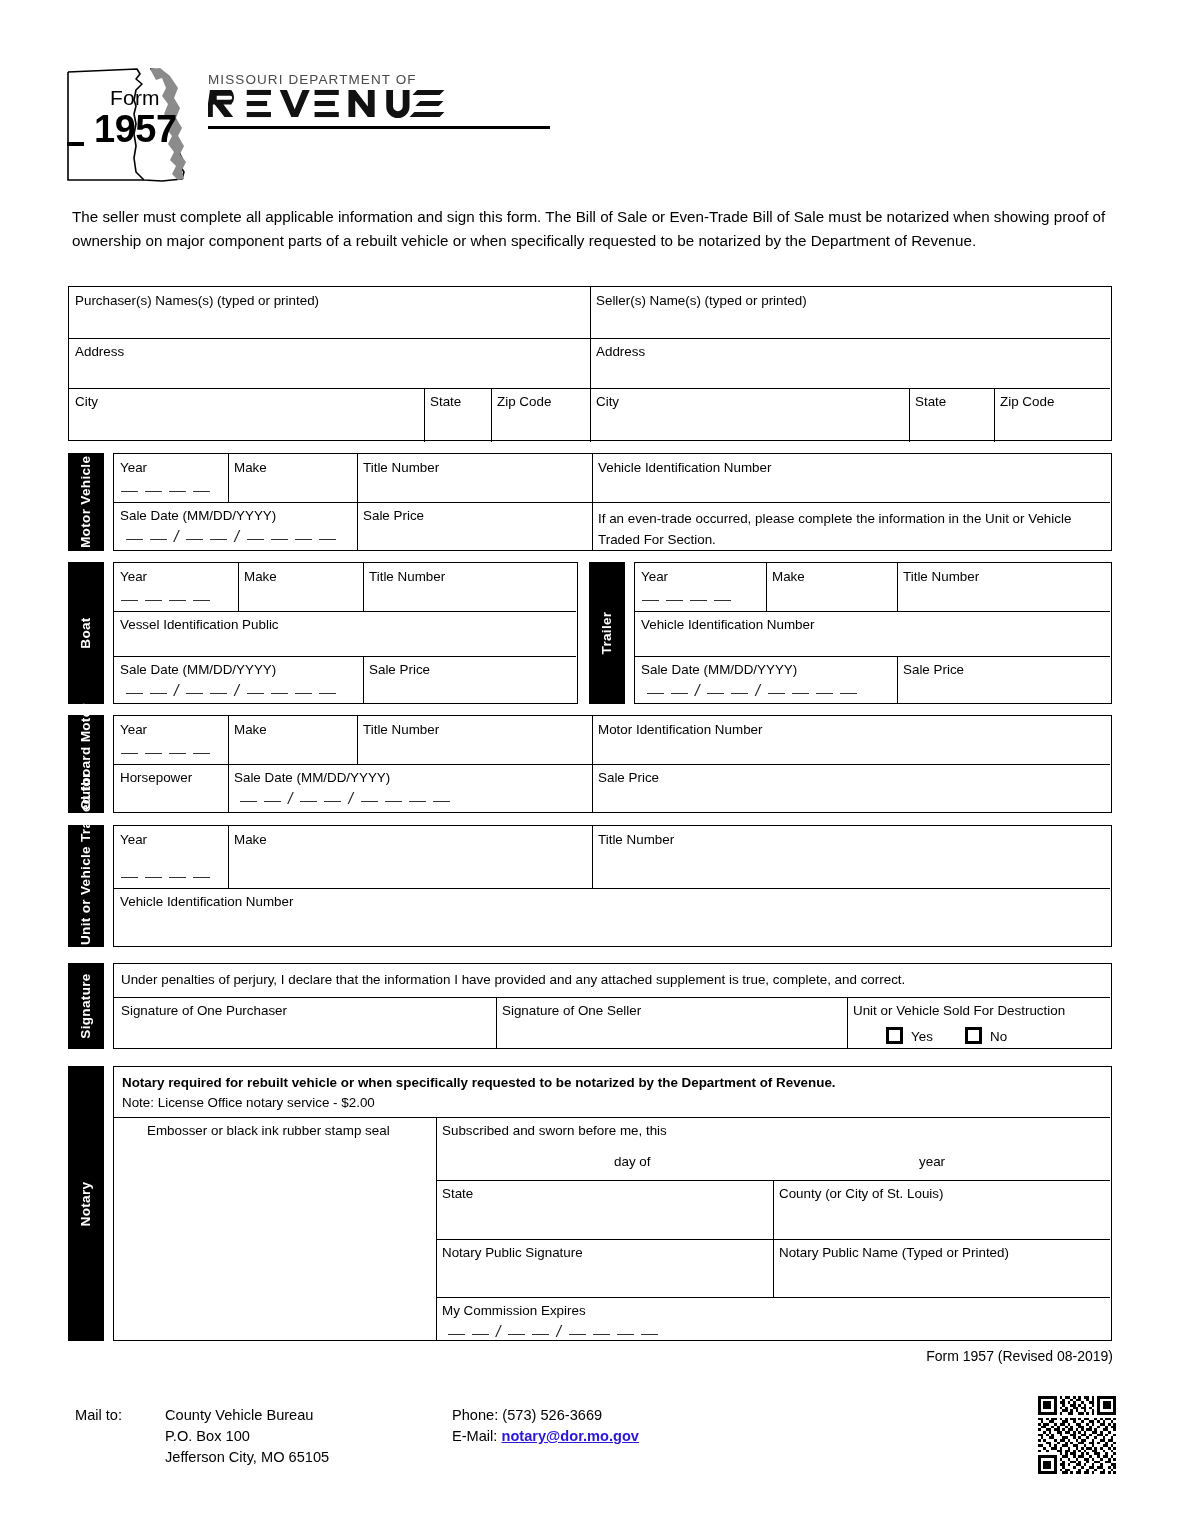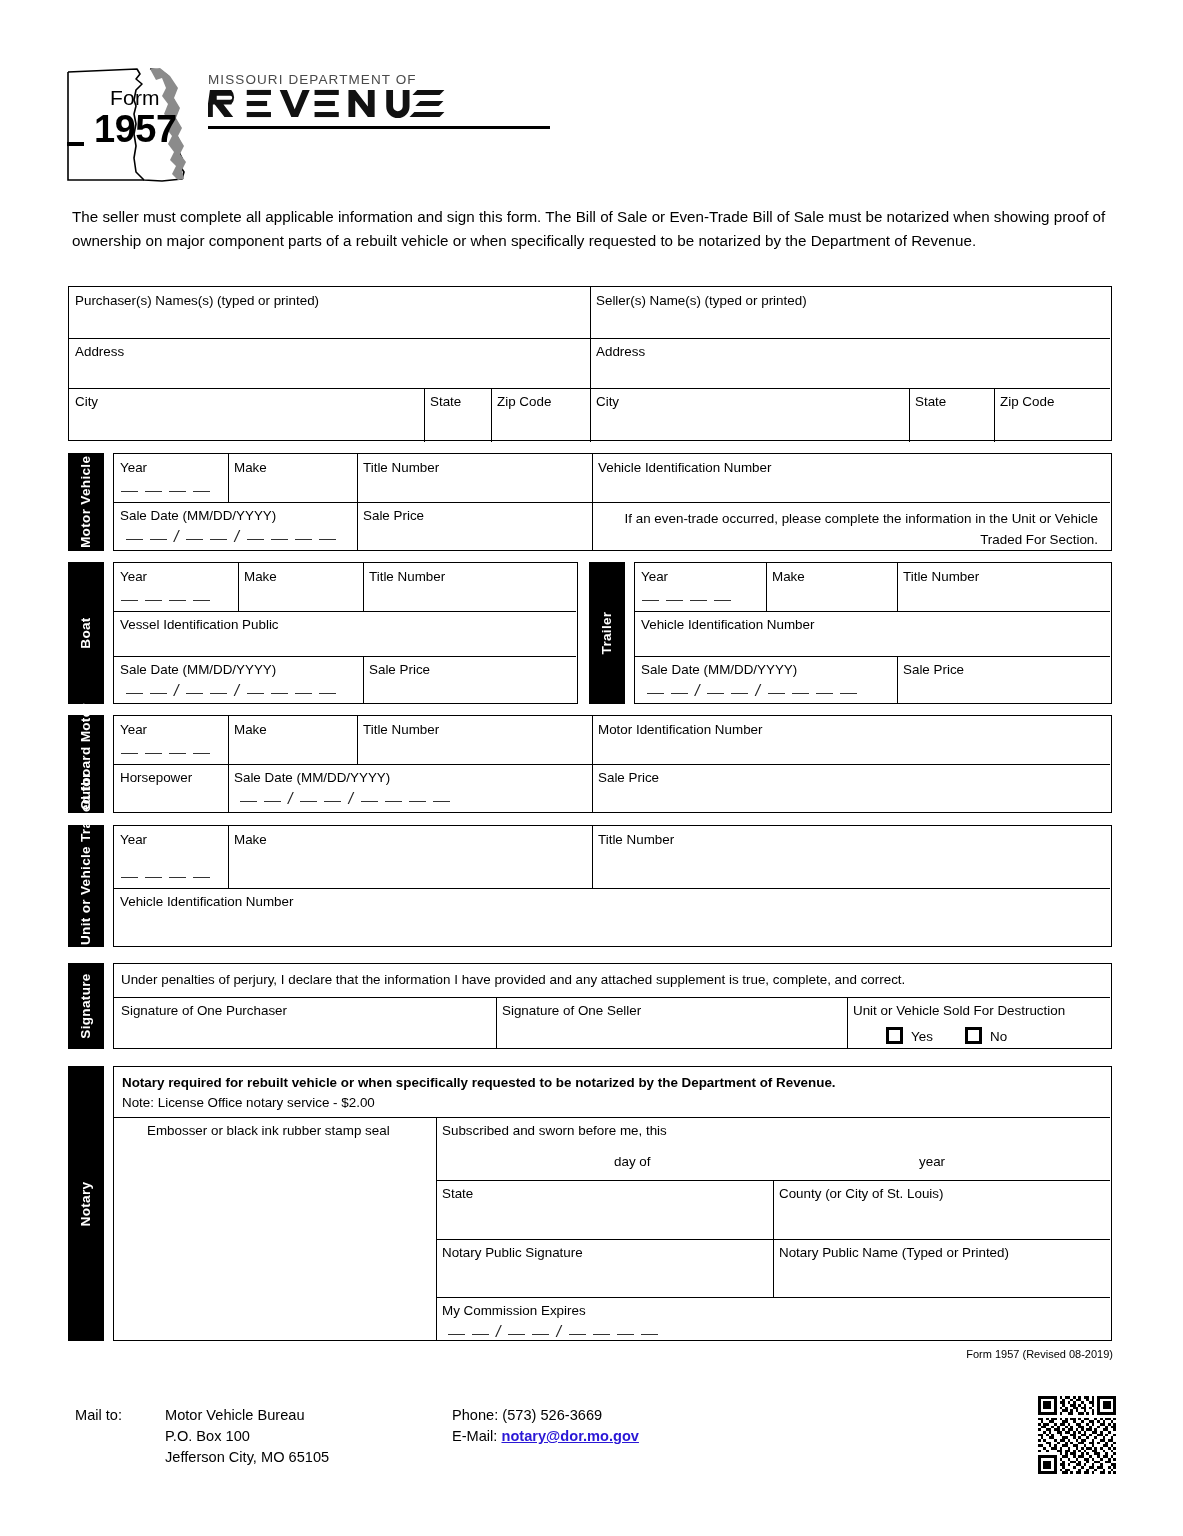--- a/index.html
+++ b/index.html
@@ -21,21 +21,21 @@
   .logo-dept{font-size:13.5px;letter-spacing:1.1px;color:#4a4a4a;}
   .logo-rev{height:31px;margin-top:1px;}
   .logo-title{font-size:20.5px;font-weight:bold;margin-top:7px;letter-spacing:-.1px;white-space:nowrap;}
   .logo-rule{height:2.5px;background:#000;margin-top:3px;width:342px;}
 
   
   .intro{position:absolute;left:72px;top:205px;width:1040px;font-size:15.2px;line-height:24px;}
 
   
   .tbl{position:absolute;box-sizing:border-box;border:1.6px solid #000;}
-  .lbl{position:absolute;font-size:13.4px;white-space:nowrap;text-align:right;}
+  .lbl{position:absolute;font-size:13.4px;white-space:nowrap;}
   .vline{position:absolute;width:1.4px;background:#000;}
   .hline{position:absolute;height:1.4px;background:#000;}
 
   
   .sidetab{position:absolute;background:#000;color:#fff;box-sizing:border-box;}
   .sidetab span{
     position:absolute;left:50%;top:50%;
     transform:translate(-50%,-50%) rotate(-90deg);
     font-size:13.6px;font-weight:bold;white-space:nowrap;text-align:center;
     letter-spacing:.3px;line-height:16px;
@@ -43,21 +43,21 @@
 
   
   .blanks{position:absolute;font-size:15px;letter-spacing:1px;color:#222;white-space:nowrap;font-family:"Liberation Sans",sans-serif;}
   .bmark{display:inline-block;width:17px;border-bottom:1.8px solid #333;margin-right:7px;vertical-align:2px;}
   .bslash{display:inline-block;margin-right:7px;font-size:16px;}
 
   
   .cbox{position:absolute;width:17px;height:17px;box-sizing:border-box;border:3px solid #000;background:#fff;}
 
   
-  .revnote{position:absolute;right:70px;top:1348px;font-size:11px;}
+  .revnote{position:absolute;right:70px;top:1348px;font-size:14px;}
   .foot{position:absolute;top:1405px;font-size:14.6px;line-height:21px;}
   .foot b{font-weight:normal;margin-left:12px;}
   .lnk{color:#2a17d6;text-decoration:underline;font-weight:bold;}
   .qr{position:absolute;left:1038px;top:1396px;width:78px;height:78px;}
 </style>
 </head>
 <body>
 
 <div class="page">
 
@@ -282,21 +282,21 @@
     <div class="lbl" style="left:665px;top:178px;">Notary Public Name (Typed or Printed)</div>
 
     <div class="lbl" style="left:328px;top:236px;">My Commission Expires</div>
     <div class="blanks" style="left:334px;top:256px;"><i class="bmark"></i><i class="bmark"></i><i class="bslash">/</i><i class="bmark"></i><i class="bmark"></i><i class="bslash">/</i><i class="bmark"></i><i class="bmark"></i><i class="bmark"></i><i class="bmark"></i></div>
   </div>
 
   <div class="revnote">Form 1957 (Revised 08-2019)</div>
 
   <div class="foot" style="left:75px;">Mail to:</div>
   <div class="foot" style="left:165px;">
-    <div>Motor Vehicle Bureau</div>
+    <div>County Vehicle Bureau</div>
     <div>P.O. Box 100</div>
     <div>Jefferson City, MO 65105</div>
   </div>
 
   <div class="foot" style="left:440px;">
     <div>
       <b>Phone:</b>
       <span>(573) 526-3669</span>
     </div>
     <div>

